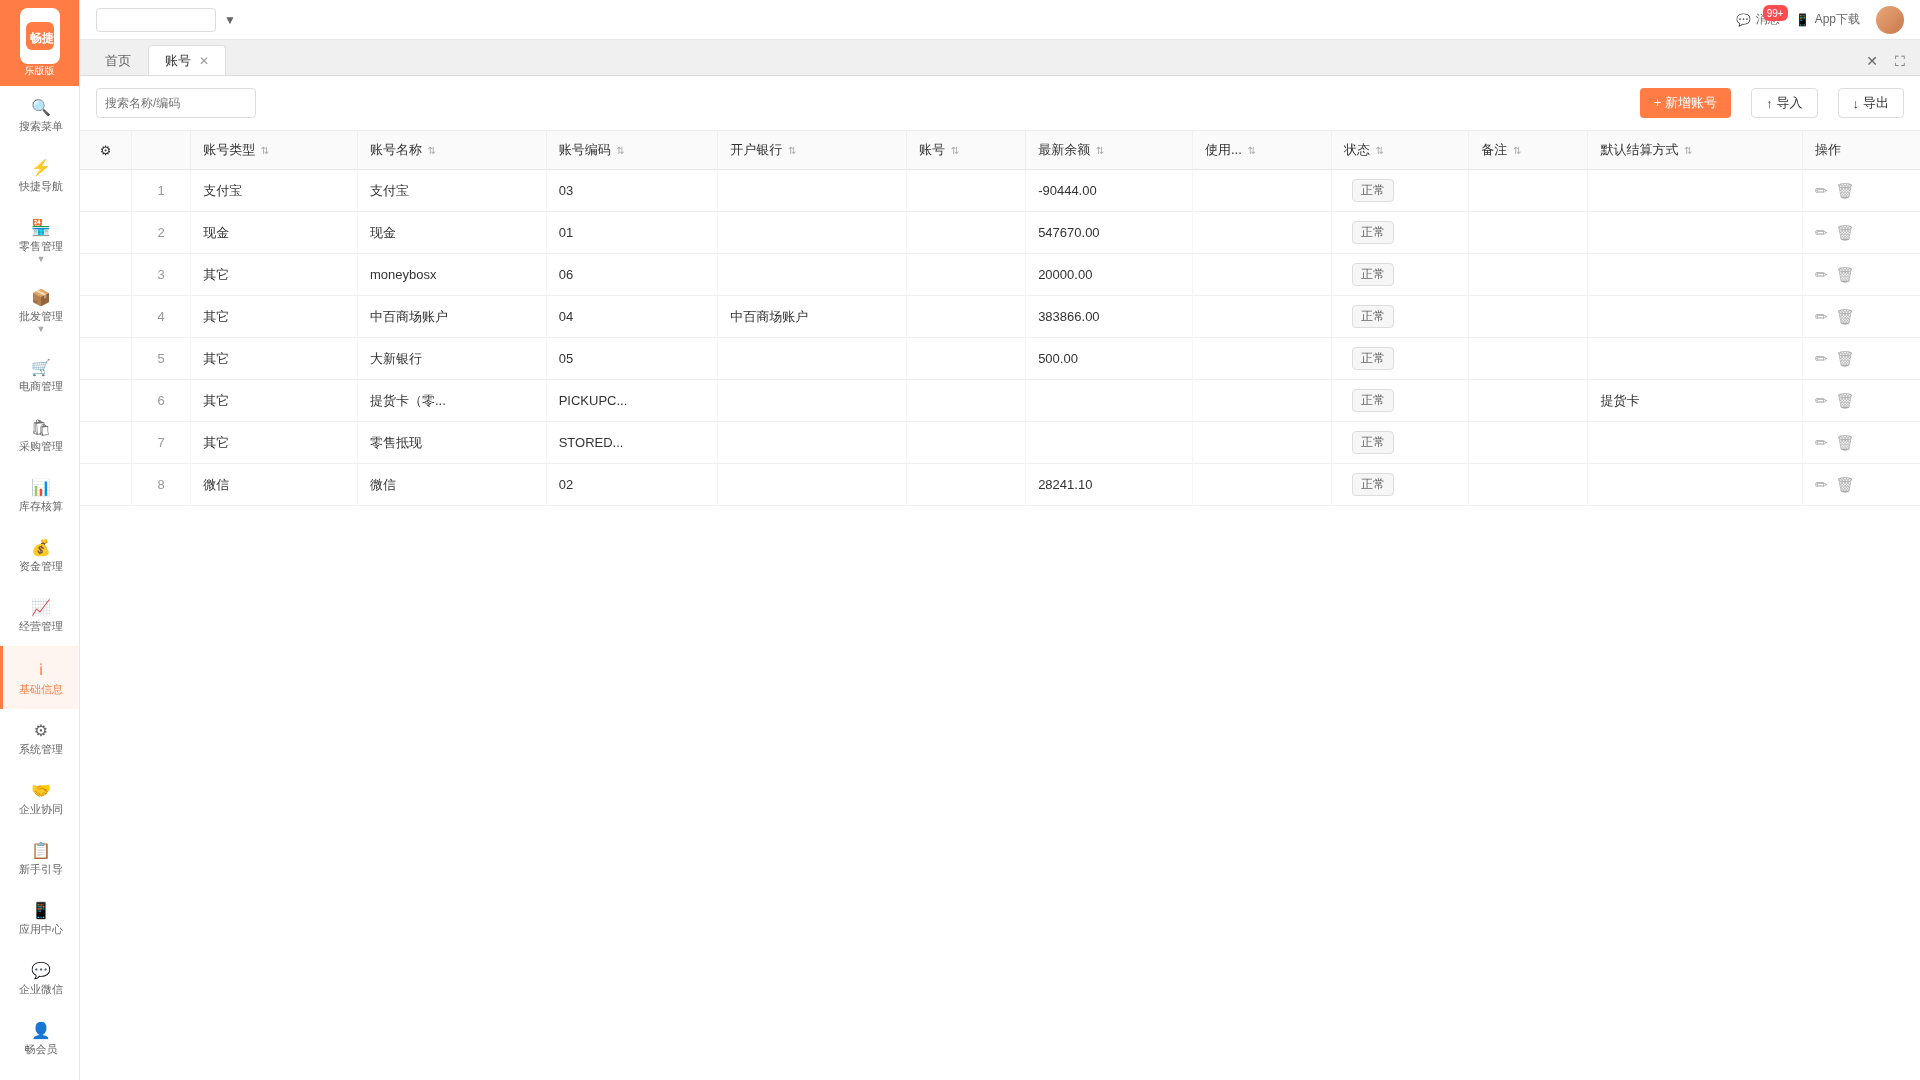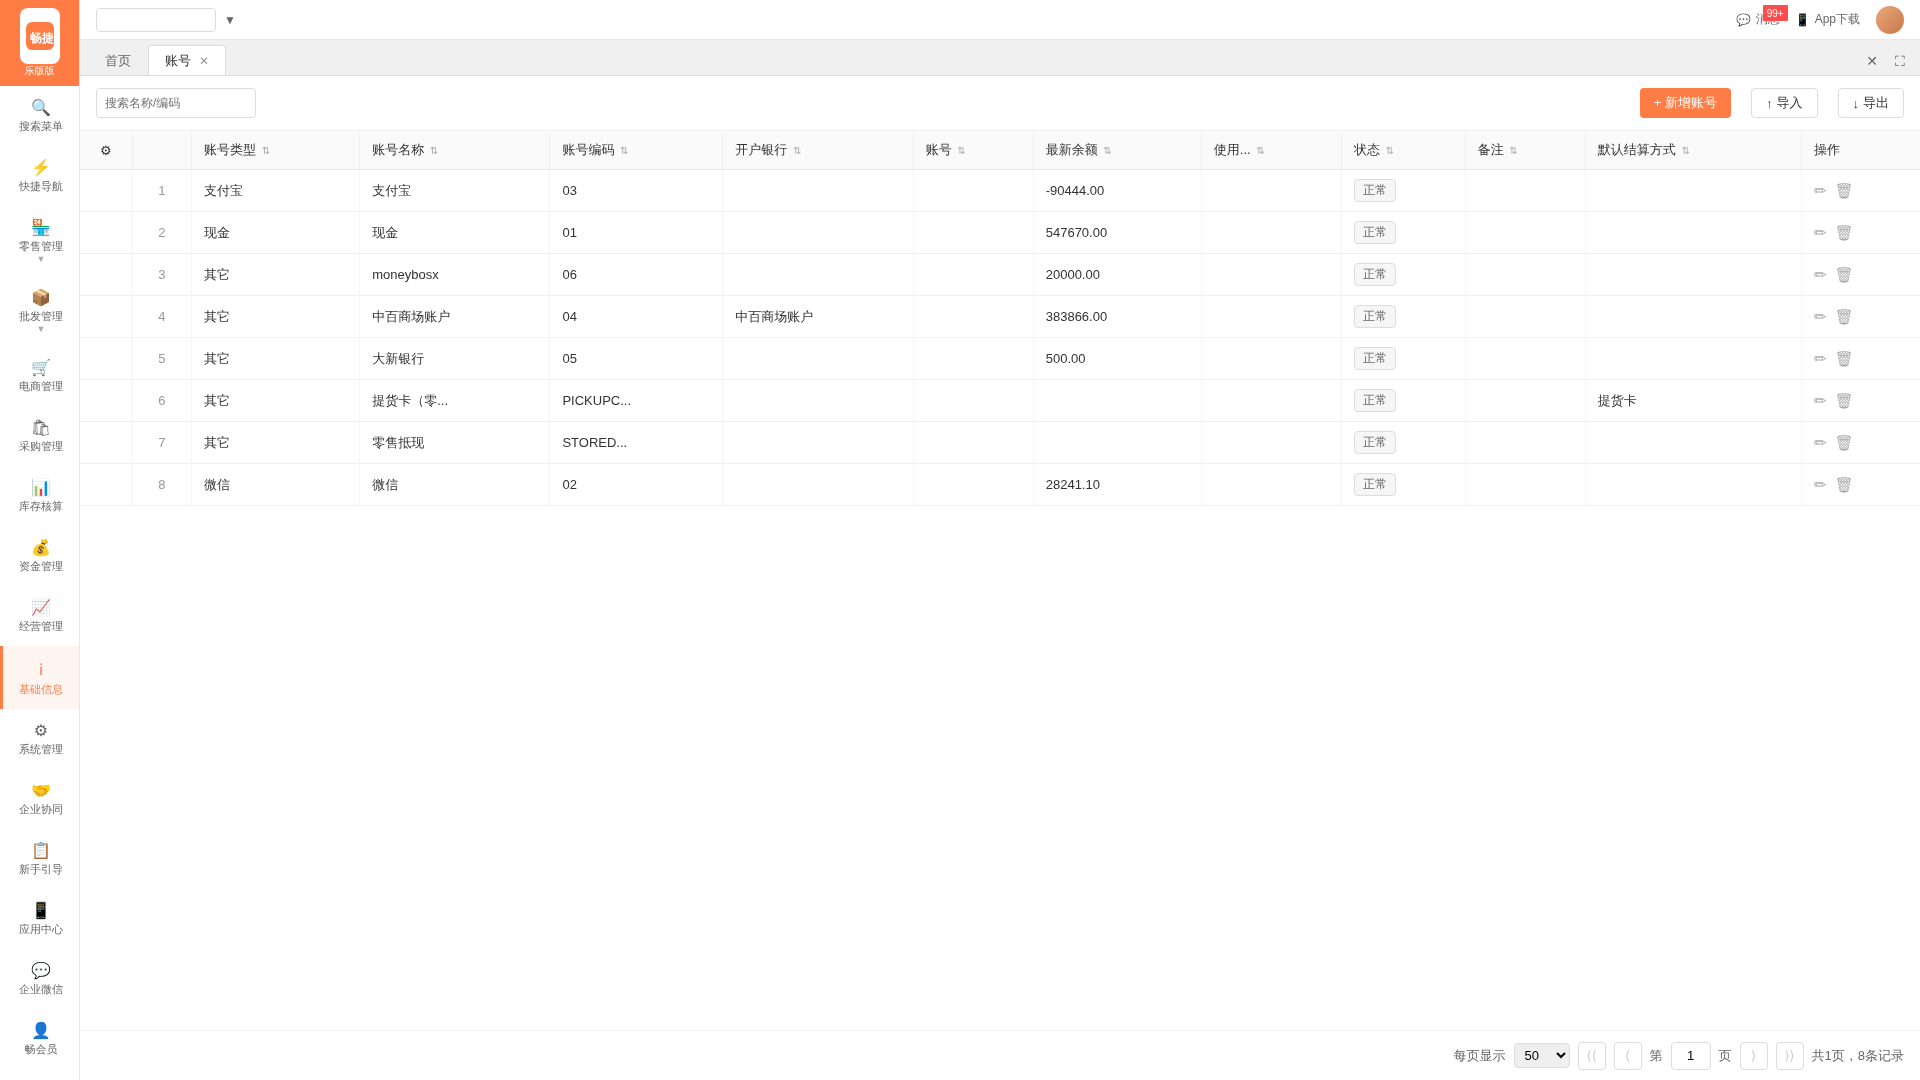--- a/index.html
+++ b/index.html
@@ -115,21 +115,21 @@
       align-items: center;
       gap: 4px;
       cursor: pointer;
       color: #666;
       font-size: 12px;
       position: relative;
     }
     .badge {
       background: #ff4d4f;
       color: #fff;
-      border-radius: 1px;
+      border-radius: 6px;
       font-size: 10px;
       padding: 0 4px;
       min-width: 16px;
       height: 16px;
       display: flex;
       align-items: center;
       justify-content: center;
       position: absolute;
       top: -6px;
       right: -8px;
@@ -317,20 +317,21 @@
       padding: 10px 8px;
     }
     .status-badge {
       display: inline-block;
       background: #f6f6f6;
       border: 1px solid #ddd;
       border-radius: 4px;
       padding: 2px 8px;
       color: #666;
       font-size: 12px;
+      margin-left: 8px;
     }
     .action-cell {
       display: flex;
       gap: 8px;
       align-items: center;
     }
     .action-icon {
       color: #aaa;
       cursor: pointer;
       font-size: 15px;
@@ -713,30 +714,14 @@
       <div class="action-cell">
         <span class="action-icon" title="编辑">✏</span>
         <span class="action-icon" title="删除">🗑</span>
       </div>
     </td>
   </tr>
           </tbody>
       </table>
     </div>
 
-    <div class="pagination">
-      <span class="pagination-label">每页显示</span>
-      <select class="page-size-select">
-        <option>50</option>
-        <option>100</option>
-        <option>200</option>
-      </select>
-      <div class="page-btn disabled">⟨⟨</div>
-      <div class="page-btn disabled">⟨</div>
-      <span class="pagination-label">第</span>
-      <input class="page-input" type="text" value="1" style="">
-      <span class="pagination-label">页</span>
-      <div class="page-btn disabled">⟩</div>
-      <div class="page-btn disabled">⟩⟩</div>
-      <span class="page-info">共1页，8条记录</span>
-    </div>
   </div>
 </div>
 
 </body></html>

